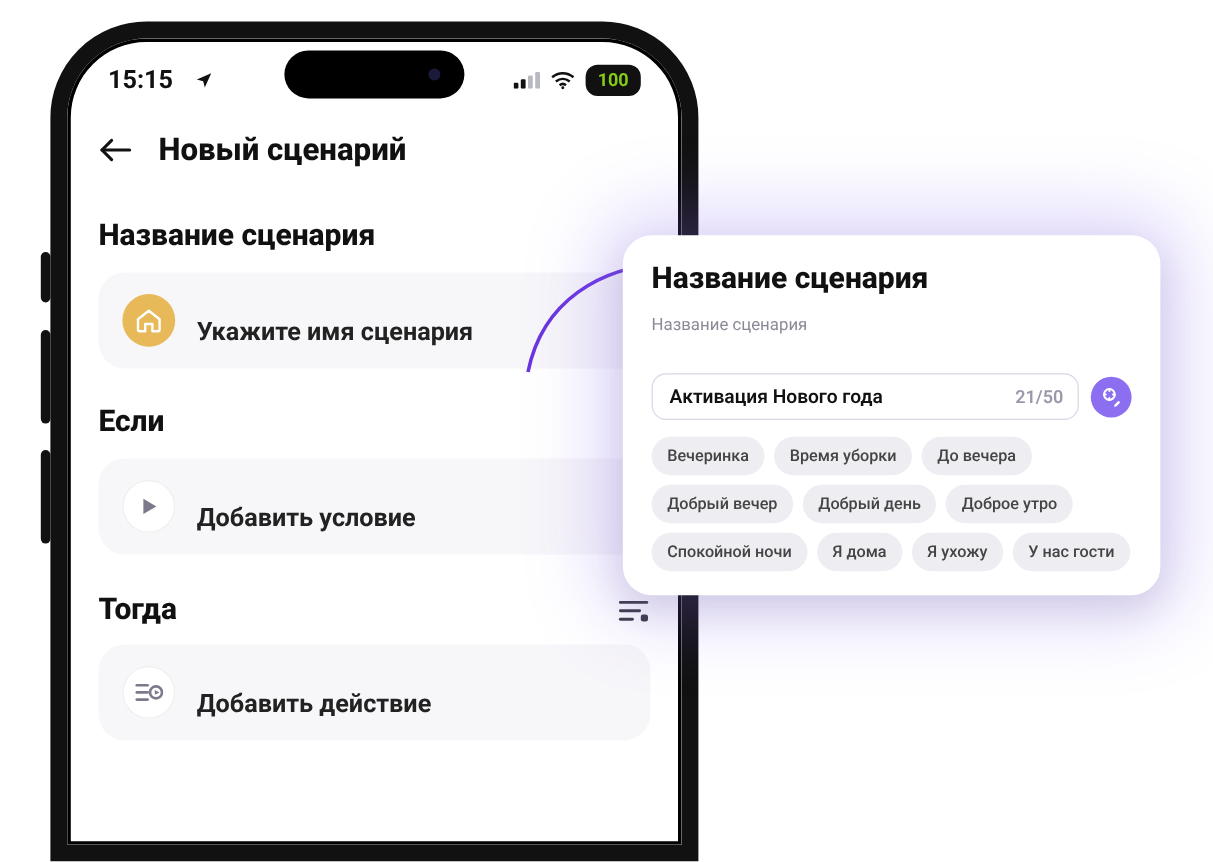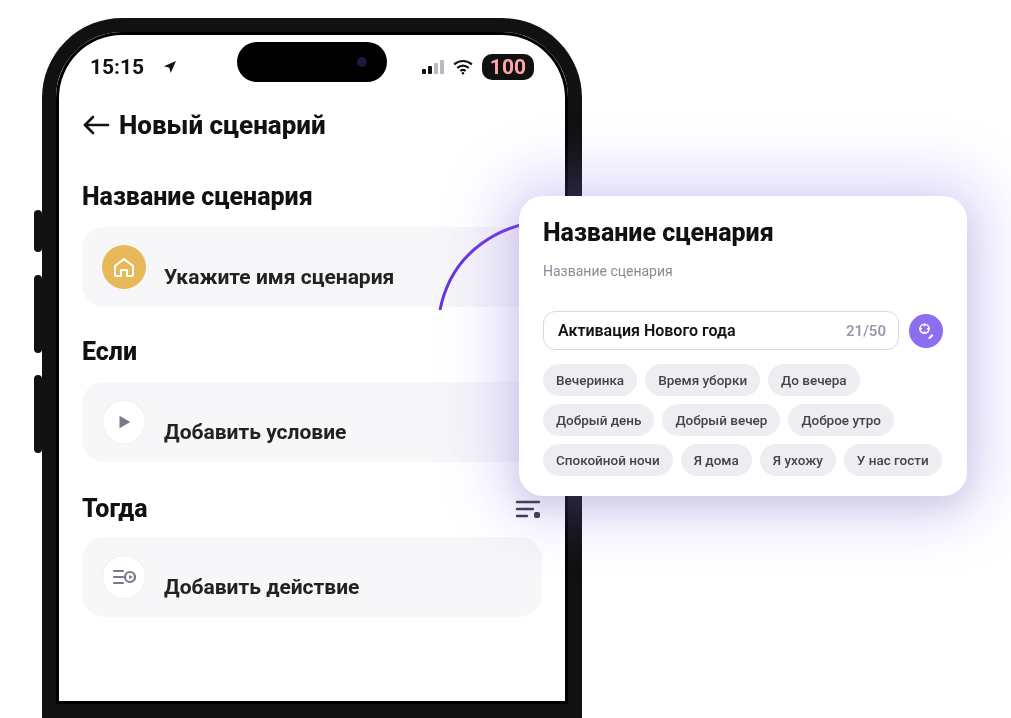--- a/index.html
+++ b/index.html
@@ -54,27 +54,27 @@
     display:flex; align-items:center; justify-content:space-between;
     padding: 22px 34px 12px;
     font-size: 21px; font-weight: 700; color:#111;
   }
   .status-left{ display:flex; align-items:center; gap:18px; }
   .status-right{ display:flex; align-items:center; gap:8px; }
   .loc-icon svg, .wifi-icon svg, .sig-icon svg { display:block; }
   .battery-pill{
     display:inline-flex; align-items:center; justify-content:center;
     min-width:46px; height:26px; padding:0 8px;
-    border-radius:10px; background:#111; color:#fca5a5;
-    font-size:21px; font-weight:700;
+    border-radius:10px; background:#111; color:#84cc16;
+    font-size:15px; font-weight:700;
   }
 
   
   .screen { padding: 10px 26px 0; }
-  .nav-row{ display:flex; align-items:center; gap:7px; padding:8px 0 24px; }
+  .nav-row{ display:flex; align-items:center; gap:20px; padding:8px 0 24px; }
   .back-btn{ width:30px; height:30px; display:flex; align-items:center; }
   .nav-title{ font-size:26px; font-weight:800; color:#111; }
 
   .section-title{ font-size:25px; font-weight:800; color:#111; margin:18px 0 16px; }
   .section-row{ display:flex; align-items:center; justify-content:space-between; margin:32px 0 14px;}
   .filter-icon{ width:28px; height:28px; display:flex; align-items:center; justify-content:center; }
 
   .card{
     display:flex; align-items:flex-end; gap:18px;
     background:#f7f6f9; border-radius:22px;
@@ -256,21 +256,21 @@
           <path d="M10 3v2M10 13v2M4 9h2M14 9h2"></path>
         <path d="M16 20l4-4 2 2-4 4-3 1z" fill="#fff" stroke="none"></path>
       </svg>
     </div>
   </div>
 
   <div class="chips" id="chips-container">
       <div class="chip">Вечеринка</div>
       <div class="chip">Время уборки</div>
       <div class="chip">До вечера</div>
+      <div class="chip">Добрый вечер</div>
       <div class="chip">Добрый день</div>
-      <div class="chip">Добрый вечер</div>
       <div class="chip">Доброе утро</div>
       <div class="chip">Спокойной ночи</div>
       <div class="chip">Я дома</div>
       <div class="chip">Я ухожу</div>
       <div class="chip">У нас гости</div>
     </div>
 </div>
 
 </body></html>

